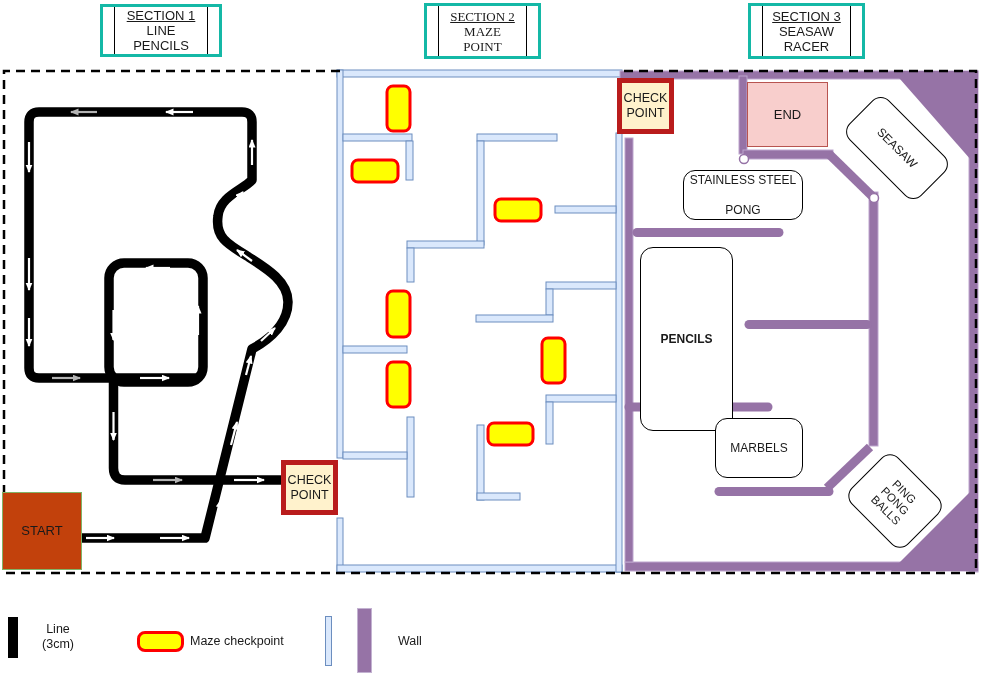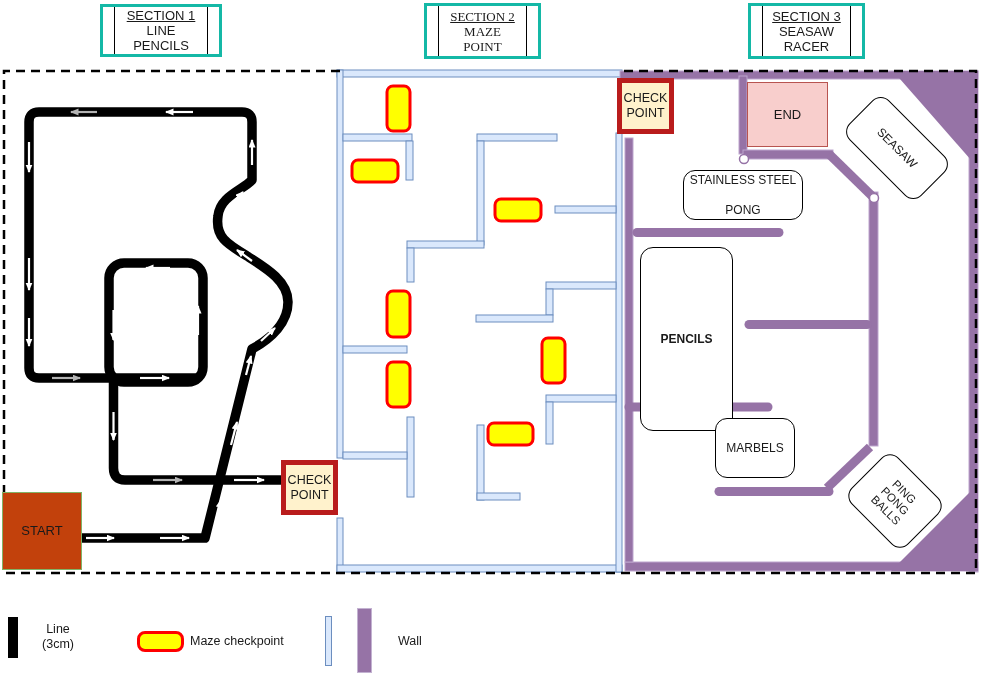--- a/index.html
+++ b/index.html
@@ -185,21 +185,21 @@
   <div class="abs obs rot45" style="left:846px;top:120px;width:102px;height:56px;">
     <span>SEASAW</span>
   </div>
   <div class="abs obs" style="left:683px;top:170px;width:120px;height:50px;gap:16px;">
     <span>STAINLESS STEEL</span>
     <span>PONG</span>
   </div>
   <div class="abs obs" style="left:640px;top:247px;width:93px;height:184px;border-radius:13px;font-weight:bold;">
     <span>PENCILS</span>
   </div>
-  <div class="abs obs" style="left:715px;top:418px;width:80px;height:60px;">
+  <div class="abs obs" style="left:715px;top:418px;width:88px;height:60px;">
     <span>MARBELS</span>
   </div>
   <div class="abs obs rot45" style="left:855px;top:468px;width:80px;height:66px;font-size:11.5px;line-height:13px;">
     <span>PING</span>
     <span>PONG</span>
     <span>BALLS</span>
   </div>
 
   <div class="abs" style="left:8px;top:617px;width:10px;height:41px;background:#000;"></div>
   <div class="abs lgd-label lgd-center" style="left:28px;top:622px;width:60px;">

